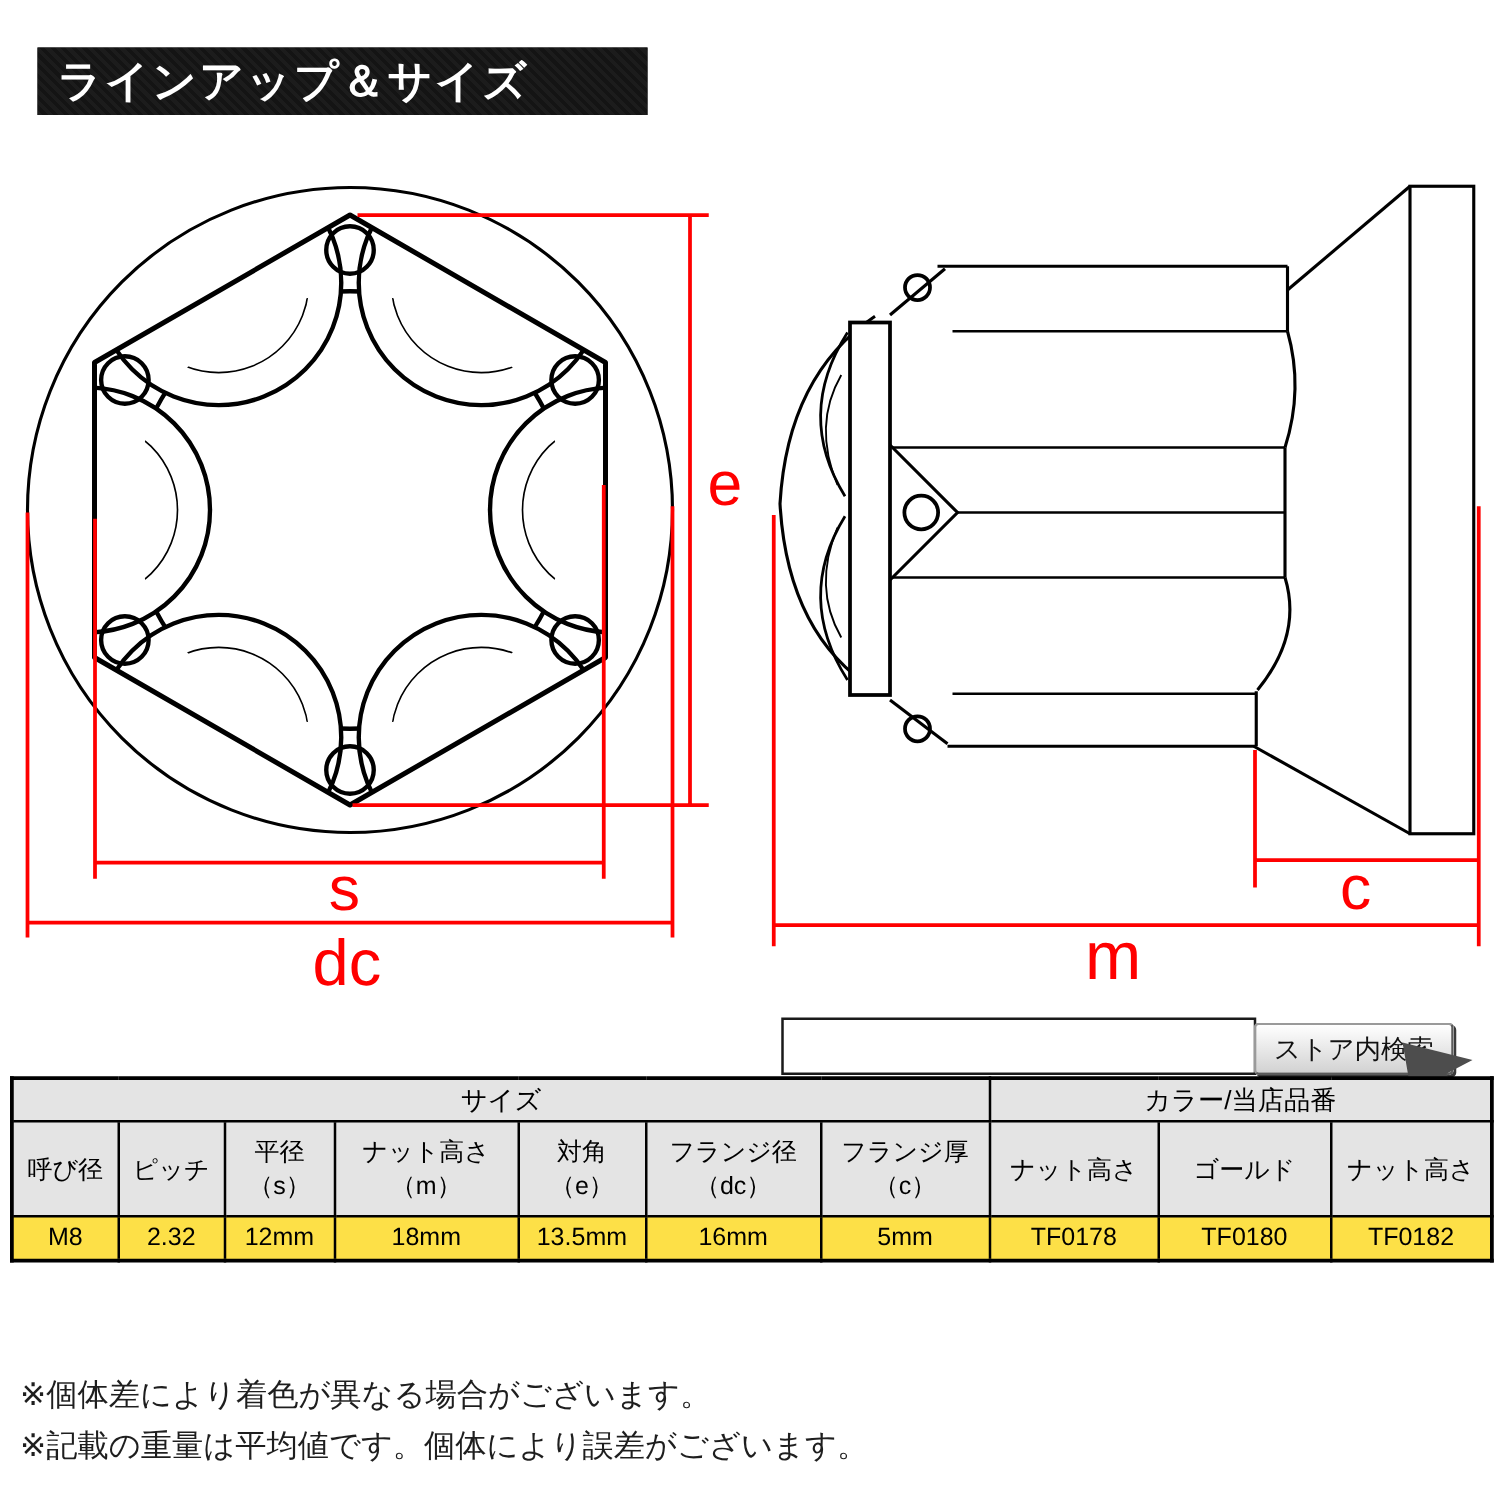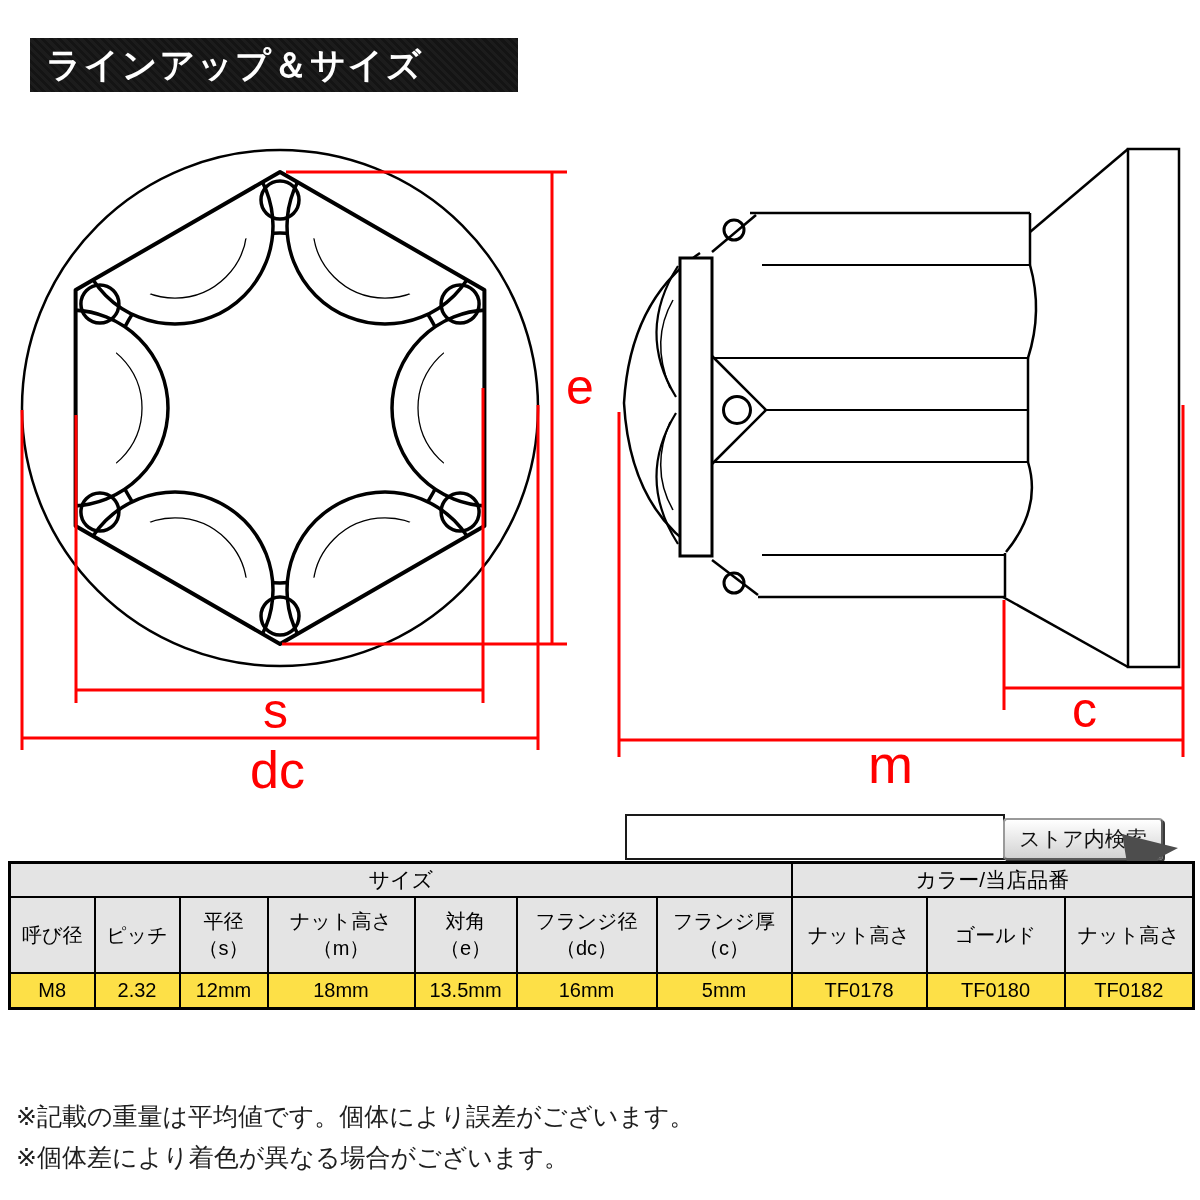--- a/index.html
+++ b/index.html
@@ -248,17 +248,17 @@
       <td>16mm</td>
       <td>5mm</td>
       <td>TF0178</td>
       <td>TF0180</td>
       <td>TF0182</td>
     </tr>
   </tbody>
     </table>
 
   <div id="notes">
+    <div>※個体差により着色が異なる場合がございます。</div>
     <div>※記載の重量は平均値です。個体により誤差がございます。</div>
-    <div>※個体差により着色が異なる場合がございます。</div>
   </div>
 
 </div>
 
 </body></html>

